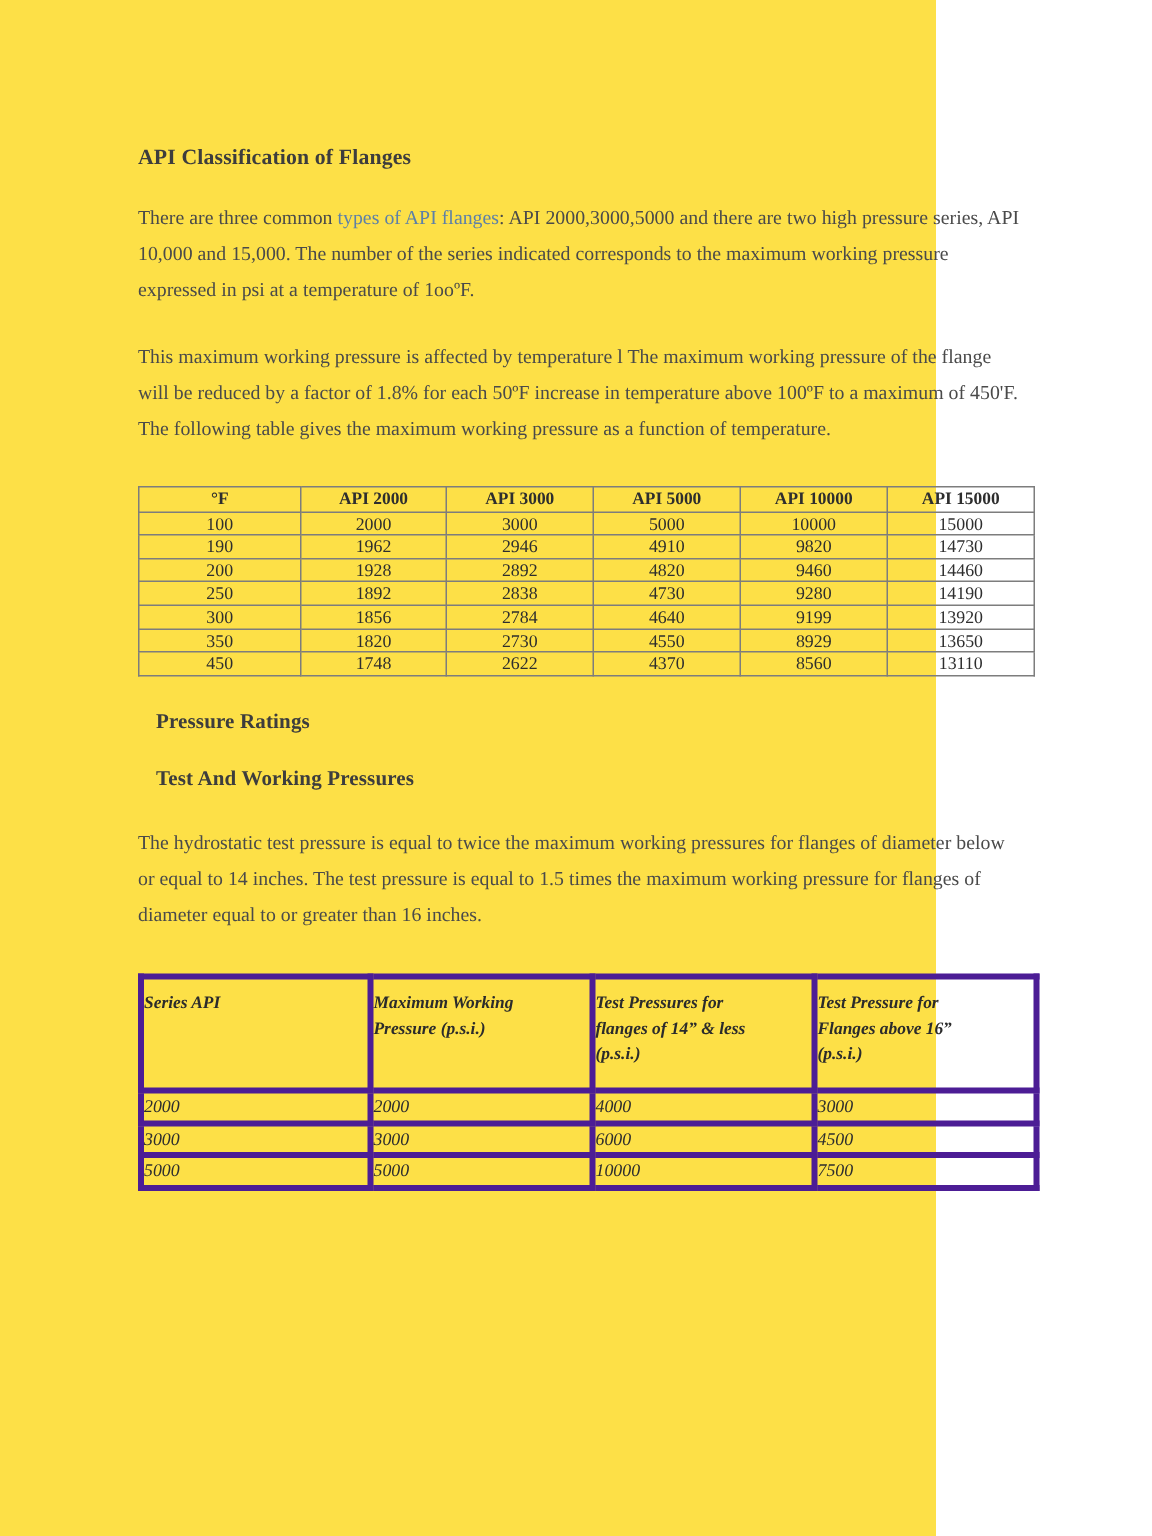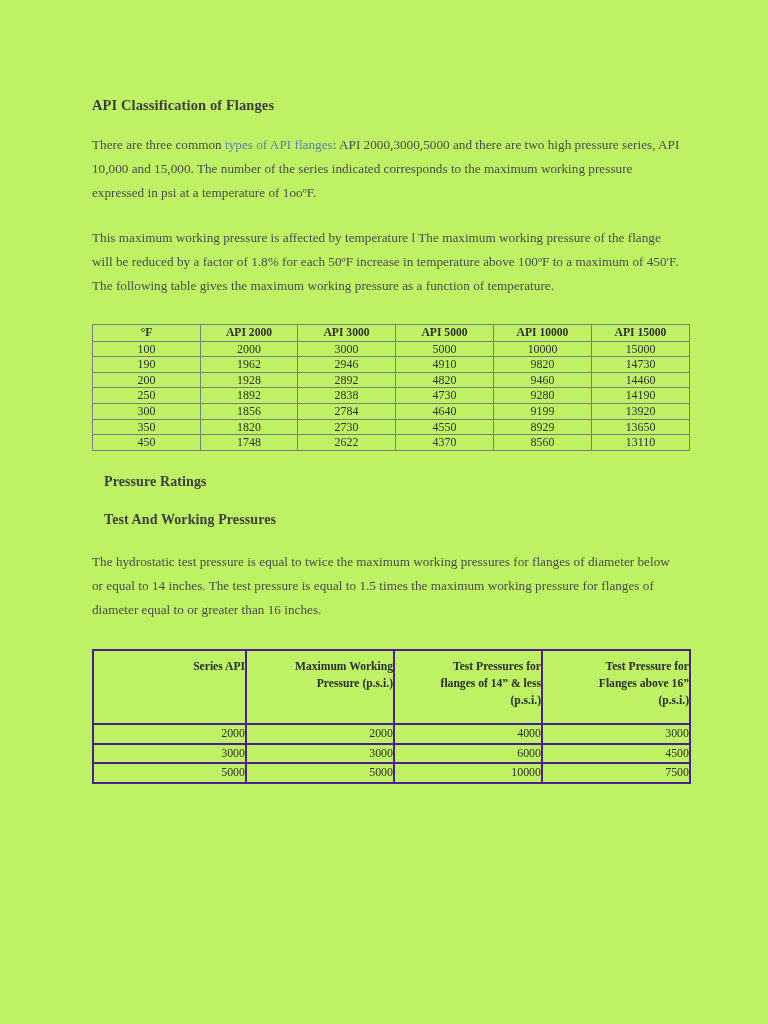--- a/index.html
+++ b/index.html
@@ -14,23 +14,23 @@
     position: relative;
     overflow: hidden;
     font-family: "Liberation Serif", "DejaVu Serif", serif;
     color: #3a3a3a;
     -webkit-font-smoothing: antialiased;
   }
 
   .page {
     position: absolute;
     left: 0; top: 0;
-    width: 768px;
+    width: 624px;
     height: 1024px;
-    background: #bef264;
+    background: #fde047;
   }
 
   .content {
     position: absolute;
     left: 92px;
     top: 96px;
     width: 588px;
   }
 
   h1.doc-title {
@@ -107,23 +107,24 @@
 
   
   .table-wrap-2 {
     margin-top: 27px;
     width: 597px;
   }
   table.tbl-2 {
     width: 597px;
   }
   table.tbl-2 th, table.tbl-2 td {
-    border: 2px solid #4c1d95;
-    text-align: right;
+    border: 4px solid #4c1d95;
+    text-align: left;
     padding: 0;
+    font-style: italic;
   }
   table.tbl-2 th {
     font-size: 11.6px;
     font-weight: bold;
     line-height: 17px;
     vertical-align: top;
     padding-top: 7px;
     padding-bottom: 14px;
     color: #2b2b2b;
   }

